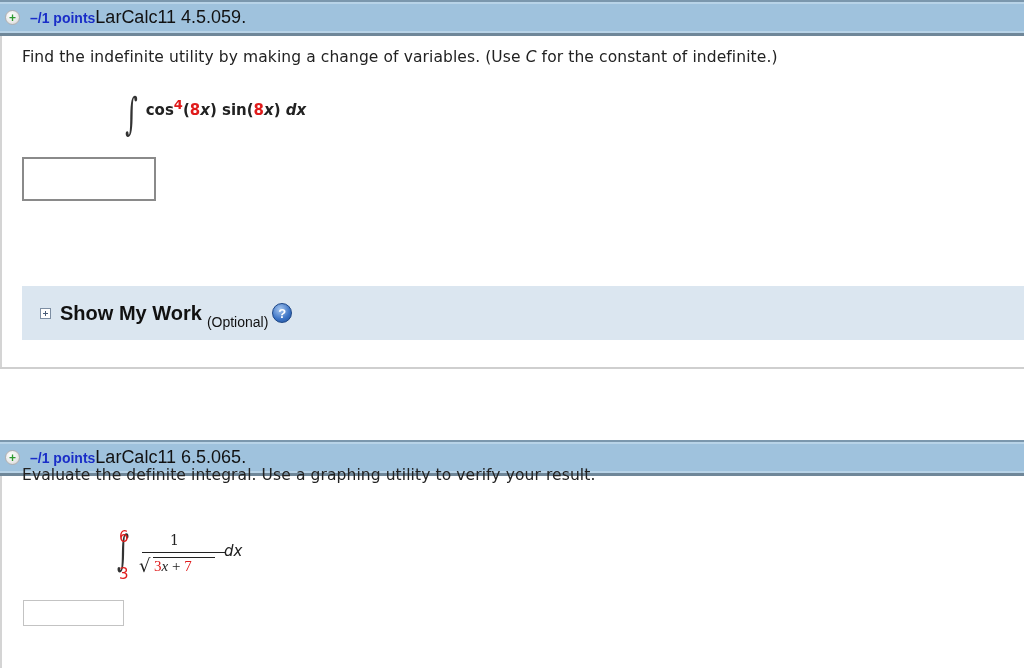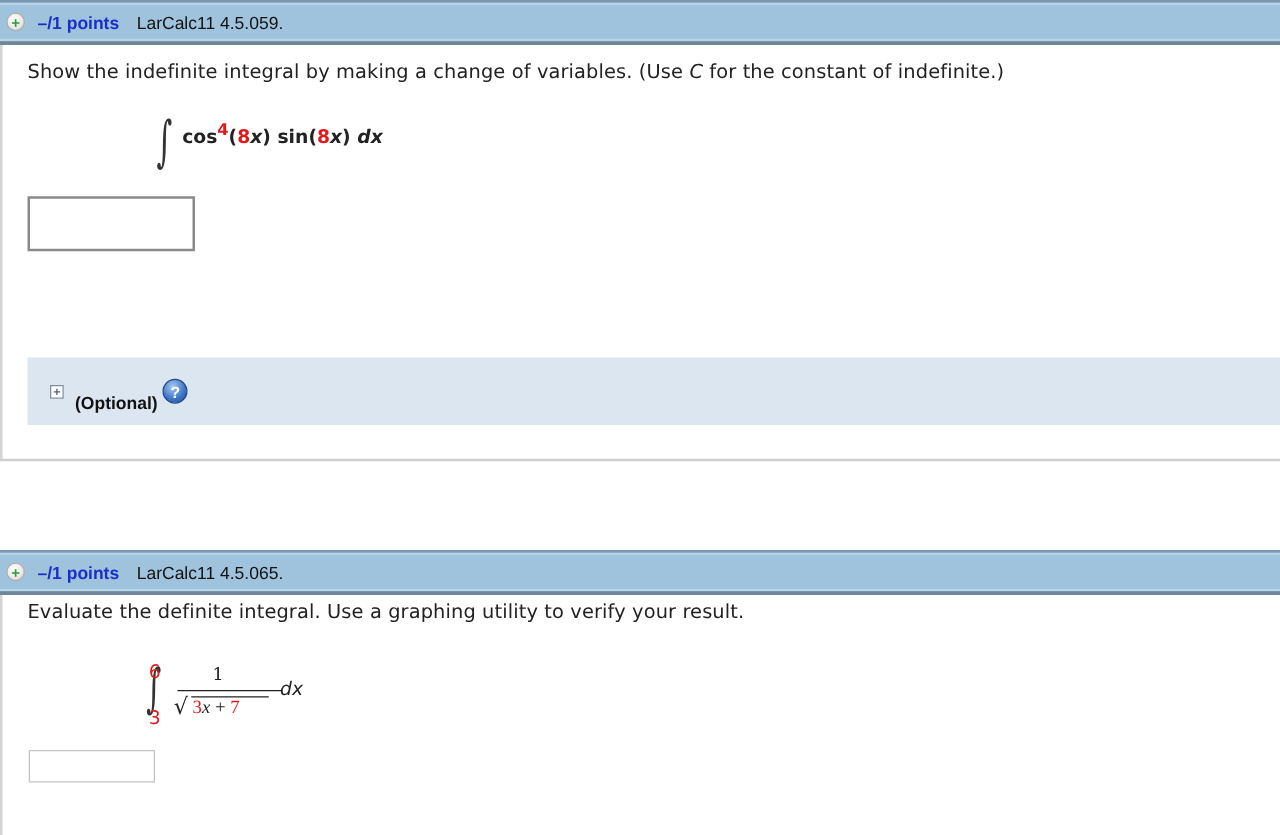--- a/index.html
+++ b/index.html
@@ -15,85 +15,86 @@
   }
   .plus-circle {
     width:13px; height:13px; border-radius:50%;
     background:radial-gradient(circle at 40% 35%, #ffffff 0%, #e8e8e8 60%, #c8c8c8 100%);
     border:1px solid #b0b0b0;
     margin-left:5px; margin-right:10px;
     display:flex; align-items:center; justify-content:center;
     color:#2f9a2f; font-weight:bold; font-size:12px; line-height:1;
     font-family:"Liberation Sans", sans-serif;
   }
-  .points { color:#1a2ec8; font-weight:bold; font-family:"Liberation Sans", sans-serif; font-size:14px; margin-right:14px; }
-  .qid { color:#111; font-family:"Liberation Sans", sans-serif; font-size:14px; }
+  .points { color:#1a2ec8; font-weight:bold; font-family:"Liberation Sans", sans-serif; font-size:14px; margin-right:0; }
+  .qid { color:#111; font-family:"Liberation Sans", sans-serif; font-size:18px; }
   .qbody {
     position:absolute; left:0; width:1024px; box-sizing:border-box;
     border-left:2px solid #d4d4d4;
   }
   .prompt { position:absolute; left:22px; font-size:15.5px; color:#222; letter-spacing:0.1px; white-space:nowrap; }
   .red { color:#e01b1b; }
   .it { font-style:italic; }
   .math { position:absolute; font-size:15px; color:#222; white-space:nowrap; }
   .integral { font-family:"DejaVu Serif", serif; font-size:44px; font-weight:normal; color:#333; line-height:1; font-style:italic; display:inline-block; transform:scaleX(0.55); }
   .answer1 { position:absolute; left:22px; top:157px; width:134px; height:44px; border:2px solid #8a8a8a; background:#fff; box-sizing:border-box; }
   .answer2 { position:absolute; left:23px; top:600px; width:101px; height:26px; border:1px solid #c3c3c3; background:#fff; box-sizing:border-box; }
   .smw { position:absolute; left:22px; top:286px; width:1002px; height:54px; background:#dbe6f0; display:flex; align-items:center; }
   .expand-box { width:11px; height:11px; border:1px solid #7d8ea3; background:#fff; margin-left:18px; margin-right:9px; position:relative; box-sizing:border-box; }
   .expand-box::before { content:""; position:absolute; left:2px; top:4px; width:5px; height:1px; background:#4a5d78; }
   .expand-box::after { content:""; position:absolute; left:4px; top:2px; width:1px; height:5px; background:#4a5d78; }
   .smw-title { font-family:"Liberation Sans", sans-serif; font-weight:bold; font-size:20px; color:#111; margin-right:5px; }
-  .smw-opt { font-family:"Liberation Sans", sans-serif; font-weight:bold; font-size:14px; color:#111; margin-right:4px; margin-top:17px; }
+  .smw-opt { font-family:"Liberation Sans", sans-serif; font-weight:normal; font-size:14px; color:#111; margin-right:4px; margin-top:17px; }
   .help { width:18px; height:18px; border-radius:50%; background:radial-gradient(circle at 40% 30%, #a8c8f0 0%, #3a72c4 60%, #1f4f96 100%); color:#fff; font-weight:bold; font-size:13px; display:flex; align-items:center; justify-content:center; font-family:"Liberation Sans", sans-serif; border:1px solid #1c4585; }
   .divider { position:absolute; left:0; top:367px; width:1024px; height:2px; background:#cfcfcf; }
 </style>
 </head>
 <body>
 
 <div class="qheader" style="top:0;">
   <div class="plus-circle">+</div>
   <span class="points">–/1 points</span>
   <span class="qid">LarCalc11 4.5.059.</span>
 </div>
 
 <div class="qbody" style="top:36px; height:332px;">
 </div>
 
 <div class="prompt" style="top:48px;">
-  <span>Show the indefinite integral by making a change of variables. (Use </span><span class="it">C</span><span> for the constant of indefinite.)</span>
+  <span>Find the indefinite utility by making a change of variables. (Use </span><span class="it">C</span><span> for the constant of indefinite.)</span>
 </div>
 
 <div class="math" style="left:120px; top:92px;">
   <span class="integral">∫</span>
   <span style="position:relative; top:-14px; margin-left:-2px;font-weight:bold;">
     <span>cos</span><sup class="red" style="font-size:13px;">4</sup><span>(</span><span class="red">8</span><span class="it">x</span><span>)</span><span> sin(</span><span class="red">8</span><span class="it">x</span><span>)</span>
     <span class="it">dx</span>
   </span>
 </div>
 
 <input class="answer1" type="text" value="" style="">
 
 <div class="smw">
   <span class="expand-box"></span>
+  <span class="smw-title">Show My Work</span>
   <span class="smw-opt">(Optional)</span>
   <span class="help">?</span>
 </div>
 
 <div class="divider"></div>
 
 <div class="qheader" style="top:440px;">
   <div class="plus-circle">+</div>
   <span class="points">–/1 points</span>
-  <span class="qid">LarCalc11 4.5.065.</span>
+  <span class="qid">LarCalc11 6.5.065.</span>
 </div>
 
 <div class="qbody" style="top:476px; height:192px;"></div>
 
-<div class="prompt" style="top:480px;">Evaluate the definite integral. Use a graphing utility to verify your result.</div>
+<div class="prompt" style="top:466px;">Evaluate the definite integral. Use a graphing utility to verify your result.</div>
 
 <div style="position:absolute; left:112px; top:528px; width:150px; height:60px; font-size:15px;">
   <span class="integral" style="position:absolute; left:0; top:2px; font-size:42px;">∫</span>
   <span class="red" style="position:absolute; left:7px; top:0;">6</span>
   <span class="red" style="position:absolute; left:7px; top:37px;">3</span>
   <span style="position:absolute; left:58px; top:4px; font-family:'DejaVu Serif', serif; font-size:14px;">1</span>
   <div style="position:absolute; left:30px; top:24px; width:84px; height:1px; background:#222;"></div>
   <span style="position:absolute; left:27px; top:27px; font-size:18px;">√</span>
   <div style="position:absolute; left:41px; top:29px; width:62px; height:1px; background:#222;"></div>
   <span style="position:absolute; left:42px; top:30px; white-space:nowrap;font-family:Liberation Serif, serif;">

